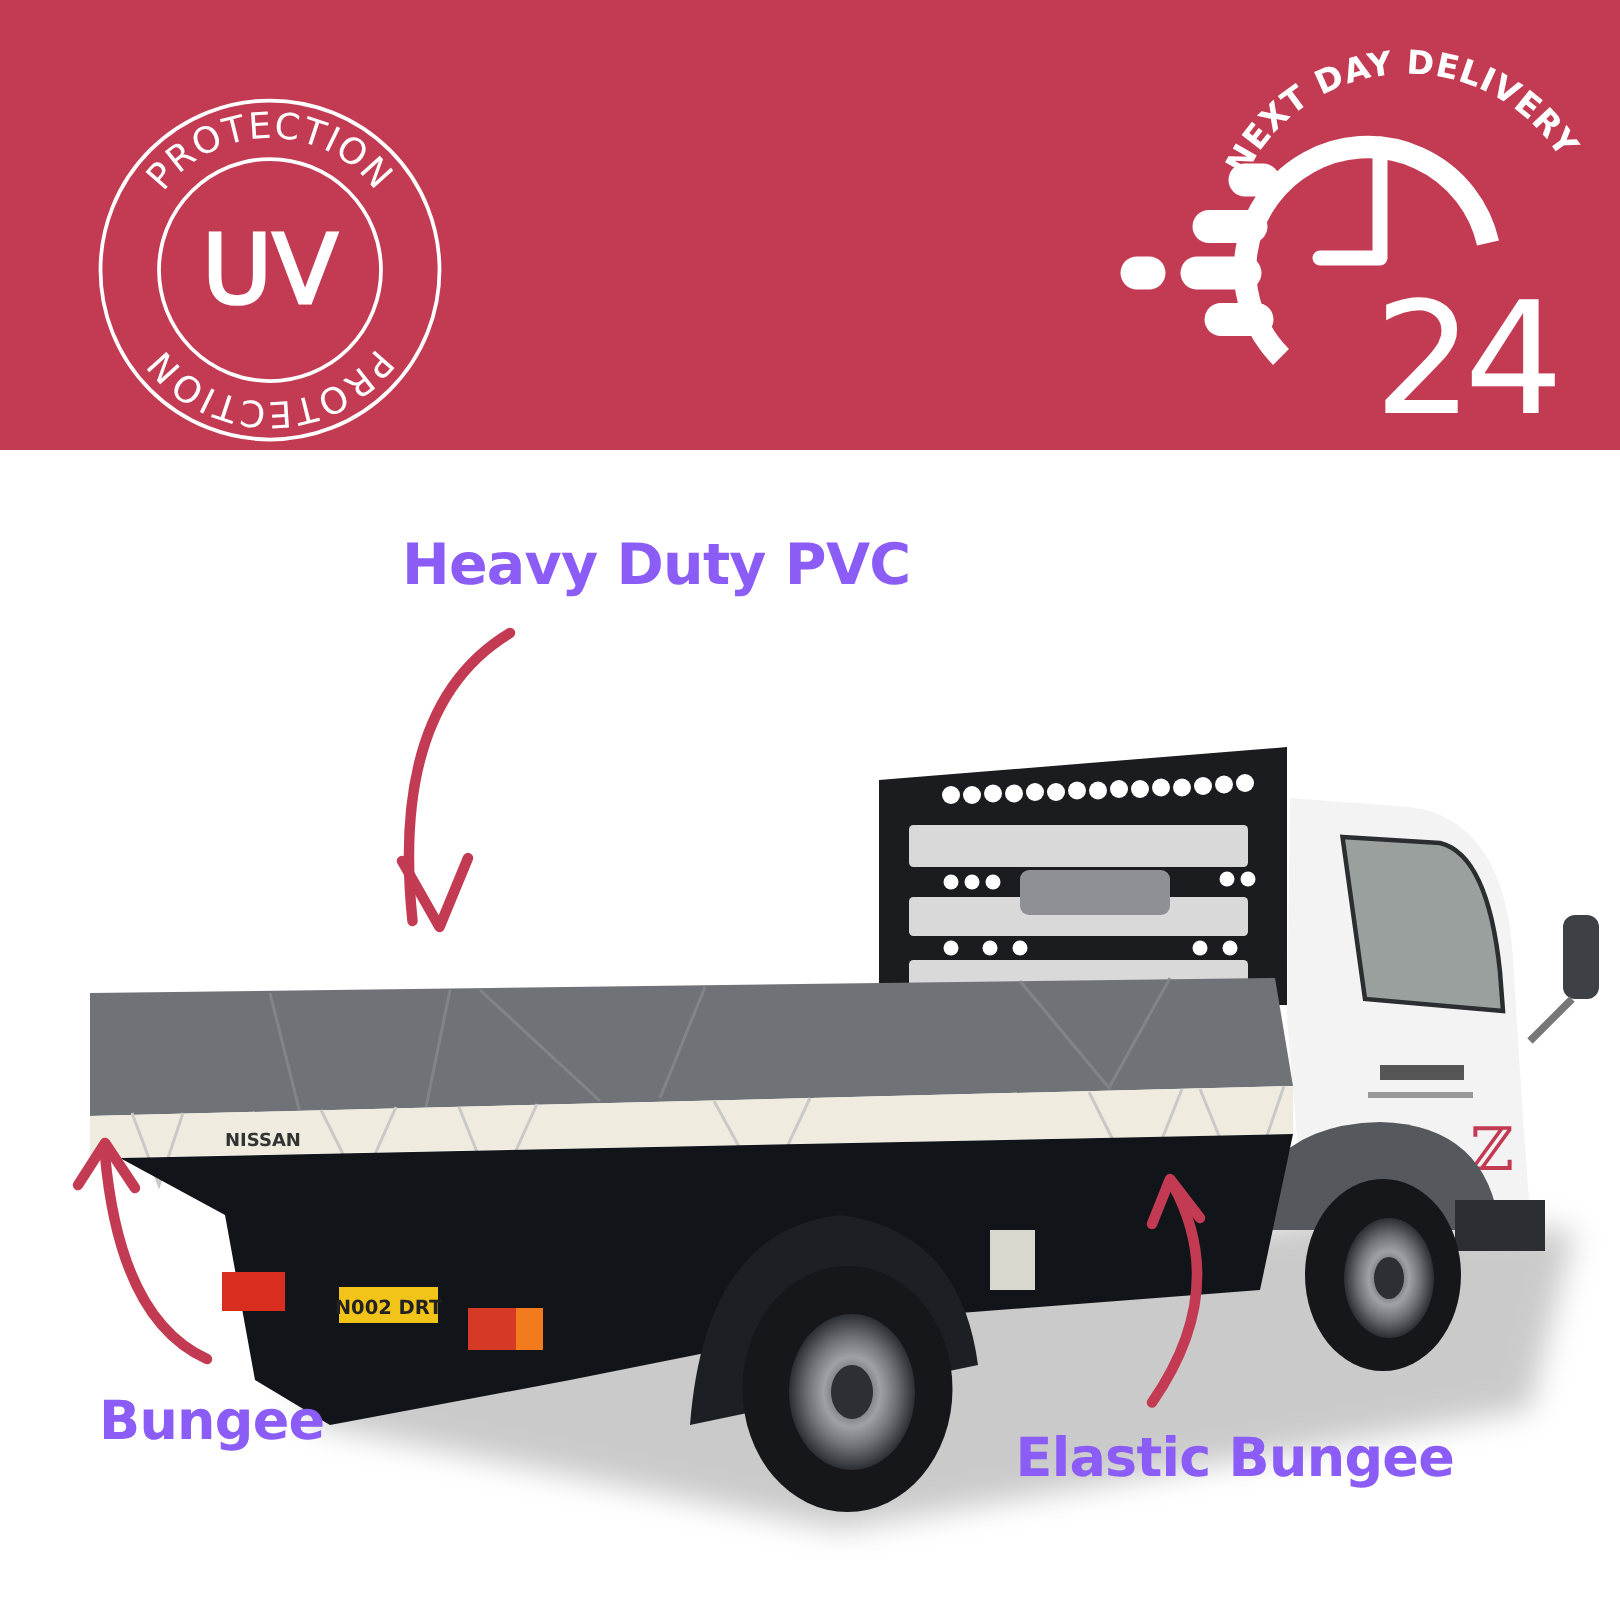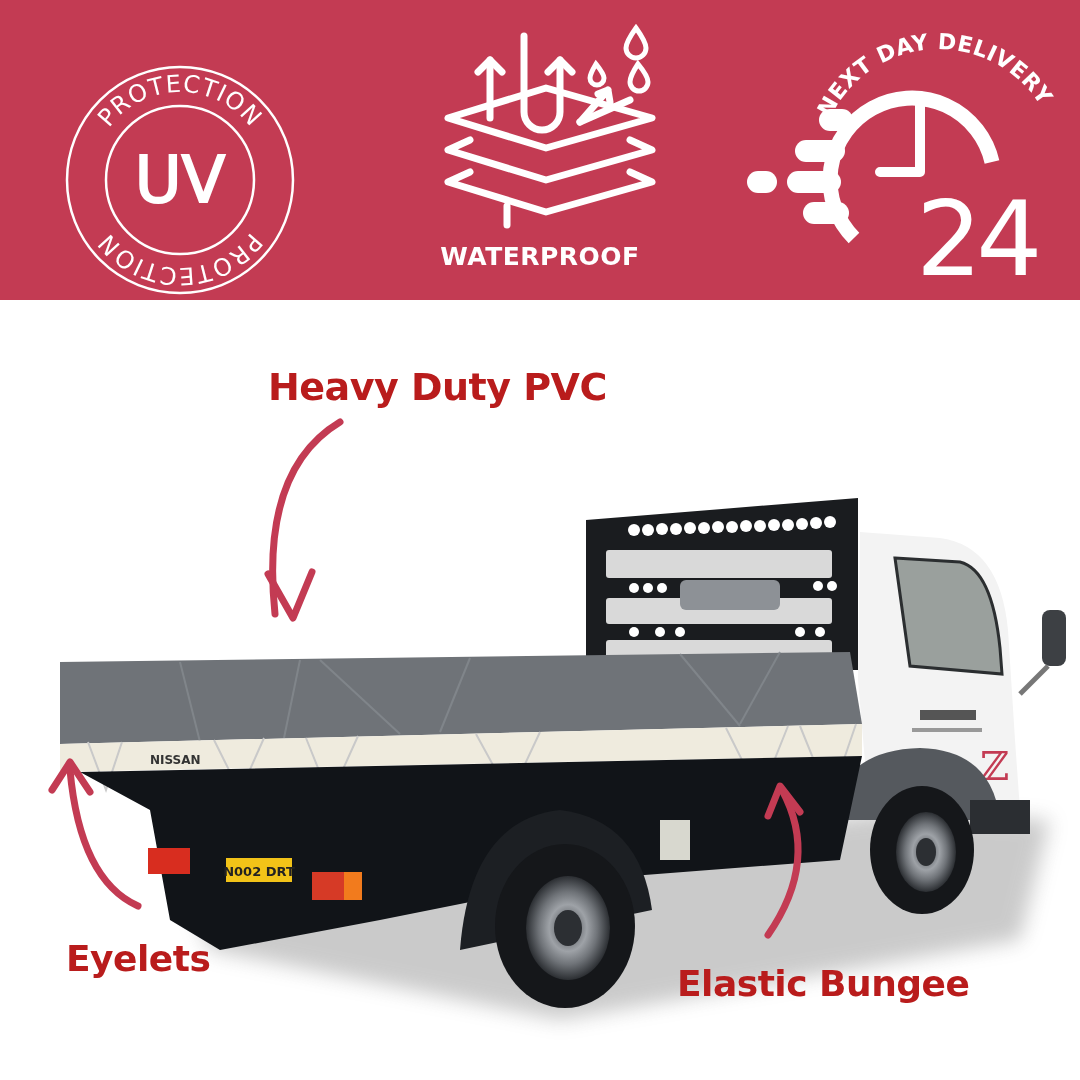--- a/index.html
+++ b/index.html
@@ -17,24 +17,23 @@
     .badge-waterproof { left: 420px; top: 20px; width: 240px; height: 265px; }
     .badge-delivery { left: 730px; top: 20px; width: 320px; height: 260px; }
 
     .waterproof-label {
       position: absolute; left: 0; top: 222px; width: 240px; text-align: center;
       font-family: "DejaVu Sans", sans-serif; font-weight: bold; font-size: 25px;
       letter-spacing: 0.5px; color: #ffffff;
     }
 
     .callout {
-      position: absolute; color: #b91c1c; font-weight: bold;
+      position: absolute; color: #8b5cf6; font-weight: bold;
       font-family: "DejaVu Sans", sans-serif; white-space: nowrap;
       letter-spacing: -0.5px;
-      margin-top: 11px;
     }
     .callout-pvc { left: 268px; top: 354px; font-size: 38px; }
     .callout-eyelets { left: 66px; top: 927px; font-size: 36px; }
     .callout-bungee { left: 677px; top: 952px; font-size: 36px; text-align: right; }
 
     .arrow { position: absolute; left: 0; top: 0; width: 1080px; height: 1080px; pointer-events: none; }
     .truck { position: absolute; left: 40px; top: 480px; width: 1040px; height: 560px; }
   </style>
 </head>
 <body>
@@ -52,47 +51,20 @@
       <text font-family="DejaVu Sans, sans-serif" font-size="24" fill="#ffffff" letter-spacing="1">
         <textPath href="#uvTopArc" startOffset="50%" text-anchor="middle">PROTECTION</textPath>
       </text>
       <text font-family="DejaVu Sans, sans-serif" font-size="24" fill="#ffffff" letter-spacing="1" transform="rotate(180 118 118)">
         <textPath href="#uvTopArc" startOffset="50%" text-anchor="middle">PROTECTION</textPath>
       </text>
       <text x="118" y="140" text-anchor="middle" font-family="DejaVu Sans, sans-serif" font-size="64" font-weight="normal" fill="#ffffff" stroke="#ffffff" stroke-width="2">UV</text>
     </svg>
   </div>
 
-  <div class="badge badge-waterproof">
-    <svg width="240" height="220" viewBox="0 0 240 220">
-      <g fill="none" stroke="#ffffff" stroke-width="7" stroke-linejoin="round" stroke-linecap="round">
-
-        <path d="M 28 98 L 126 68 L 232 98 L 126 128 Z"></path>
-
-        <path d="M 50 120 L 28 130 L 126 160 L 232 130 L 210 120"></path>
-
-        <path d="M 50 152 L 28 162 L 126 192 L 232 162 L 210 152"></path>
-
-        <line x1="87" y1="186" x2="87" y2="205"></line>
-
-        <line x1="70" y1="98" x2="70" y2="40"></line>
-        <path d="M 58 52 L 70 40 L 82 52"></path>
-        <path d="M 104 16 L 104 92 A 18 18 0 0 0 140 92 L 140 40"></path>
-        <path d="M 128 52 L 140 40 L 152 52"></path>
-        <path d="M 160 102 L 188 70 M 178 74 L 188 70 L 190 82"></path>
-        <path d="M 160 102 L 210 80"></path>
-      </g>
-      <g fill="none" stroke="#ffffff" stroke-width="5">
-        <path d="M 216 8 Q 206 22 206 28 A 10 10 0 0 0 226 28 Q 226 22 216 8 Z"></path>
-        <path d="M 176 44 Q 170 54 170 58 A 7 7 0 0 0 184 58 Q 184 54 176 44 Z"></path>
-        <path d="M 218 44 Q 210 56 210 62 A 9 9 0 0 0 228 62 Q 228 56 218 44 Z"></path>
-      </g>
-    </svg>
-    <div class="waterproof-label">WATERPROOF</div>
-  </div>
 
   <div class="badge badge-delivery">
     <svg width="320" height="260" viewBox="0 0 320 260">
       <defs>
         <path id="ndArc" d="M 100 98 A 120 120 0 0 1 322 110"></path>
       </defs>
       <text font-family="DejaVu Sans, sans-serif" font-size="22" font-weight="bold" fill="#ffffff" letter-spacing="0.5">
         <textPath href="#ndArc" startOffset="0">NEXT DAY DELIVERY</textPath>
       </text>
 
@@ -244,14 +216,14 @@
       <path d="M 52 790 L 70 762 L 90 792"></path>
     </g>
     <g>
       <path d="M 768 935 Q 820 860 782 790"></path>
       <path d="M 768 816 L 780 786 L 800 812"></path>
     </g>
   </g>
 </svg>
 
 <div class="callout callout-pvc">Heavy Duty PVC</div>
-<div class="callout callout-eyelets">Eyelets</div>
+<div class="callout callout-eyelets">Bungee</div>
 <div class="callout callout-bungee">Elastic Bungee</div>
 
 </body></html>

